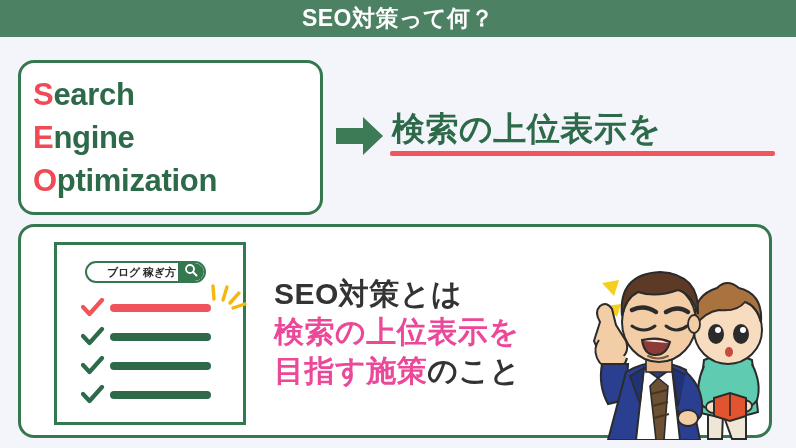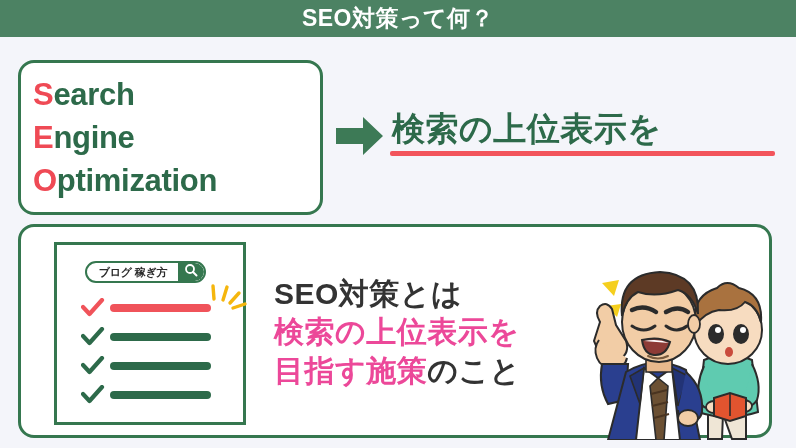--- a/index.html
+++ b/index.html
@@ -146,25 +146,24 @@
     box-sizing: border-box;
     display: flex;
     align-items: center;
     overflow: hidden;
   }
   #search-pill-text {
     flex: 1;
     font-size: 11px;
     font-weight: bold;
     color: #2b2b2b;
-    padding-left: 1px;
+    padding-left: 20px;
     white-space: nowrap;
     line-height: 1;
     letter-spacing: -0.2px;
-    text-align: center;
   }
   #search-pill-button {
     width: 26px;
     height: 100%;
     background: #35774f;
     border-radius: 0 9px 9px 0;
     display: flex;
     align-items: center;
     justify-content: center;
   }

